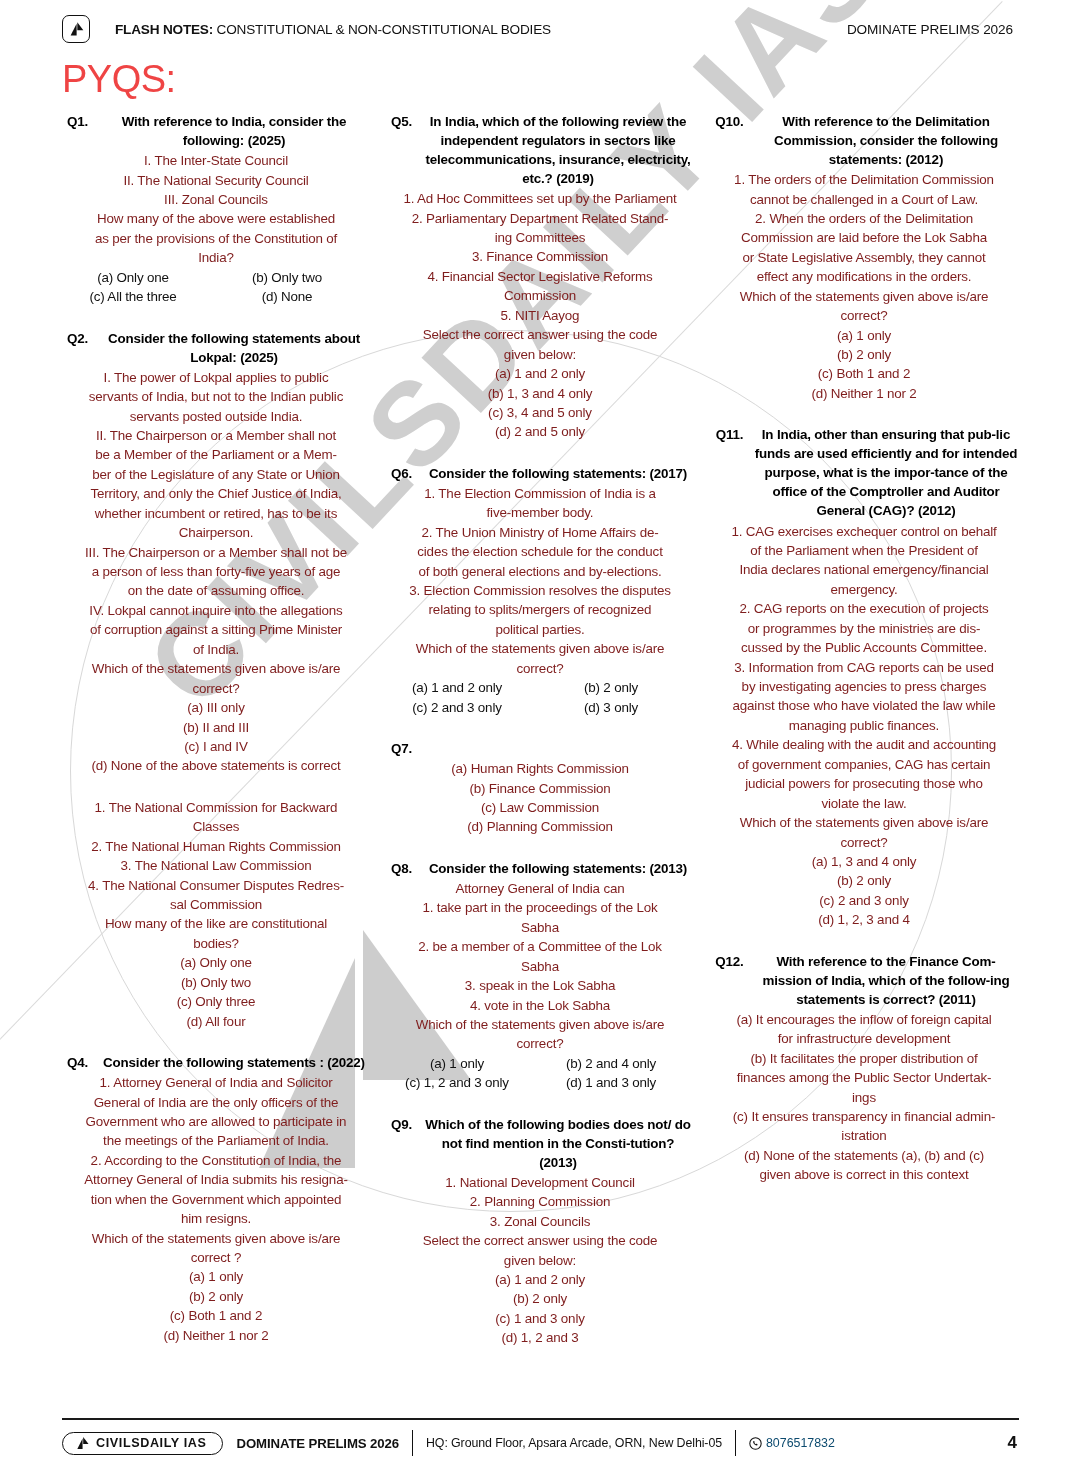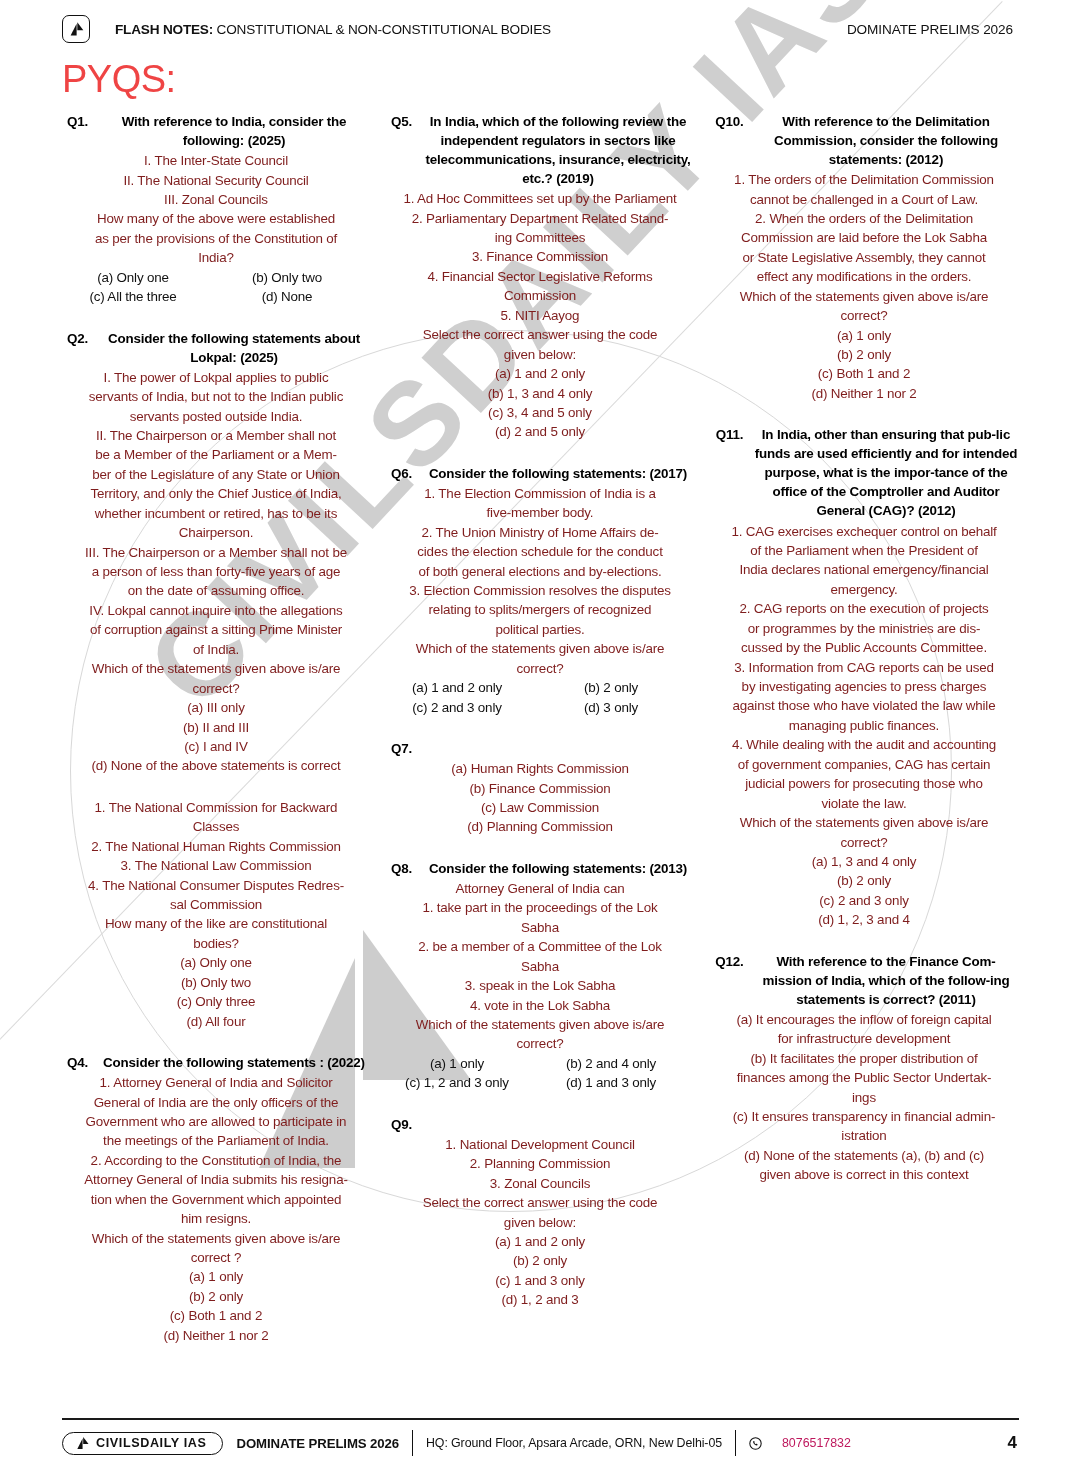--- a/index.html
+++ b/index.html
@@ -224,24 +224,24 @@
   }
   .divider {
     width: 1px;
     align-self: stretch;
     background: #111;
     margin: 2px 0;
   }
   .footer-phone {
     display: flex;
     align-items: center;
-    gap: 20px;
+    gap: 4px;
     padding: 0 13px;
     font-size: 12.4px;
-    color: #be185d;
+    color: #0c4a6e;
     white-space: nowrap;
   }
   .page-num {
     margin-left: auto;
     font-size: 17px;
     font-weight: 700;
     color: #111;
     padding-right: 2px;
   }
 </style>
@@ -443,20 +443,21 @@
           <div class="opts-grid">
             <div>(a) 1 only</div>
             <div>(b) 2 and 4 only</div>
             <div>(c) 1, 2 and 3 only</div>
             <div>(d) 1 and 3 only</div>
           </div>
         </div>
         <div class="q-block">
           <div class="q-head">
             <span class="q-num">Q9.</span>
+            <span class="q-text">Which of the following bodies does not/ do not find mention in the Consti-tution? (2013)</span>
           </div>
           <div class="q-body">
             <div>1. National Development Council</div>
             <div>2. Planning Commission</div>
             <div>3. Zonal Councils</div>
             <div>Select the correct answer using the code</div>
             <div>given below:</div>
             <div>(a) 1 and 2 only</div>
             <div>(b) 2 only</div>
             <div>(c) 1 and 3 only</div>

